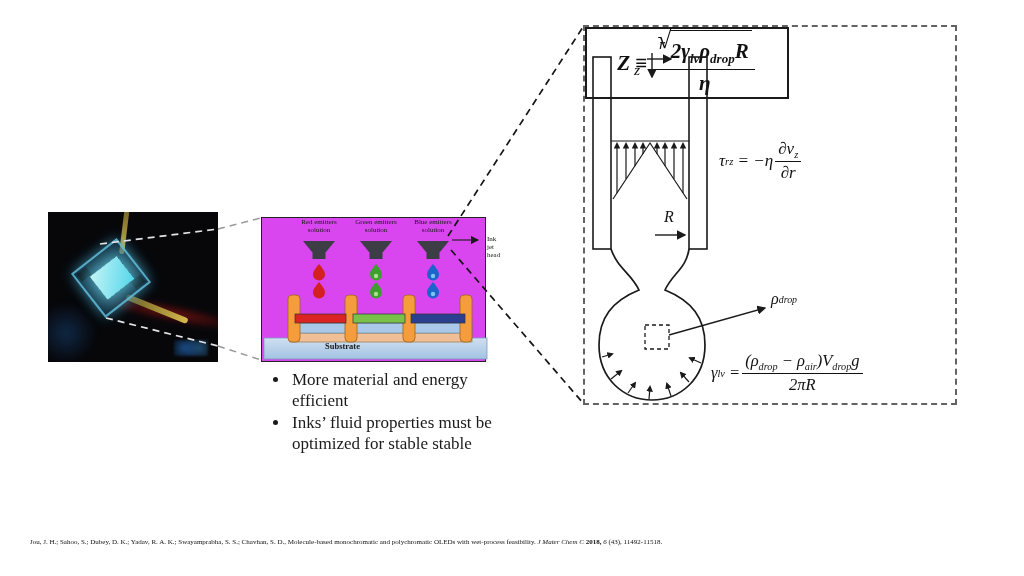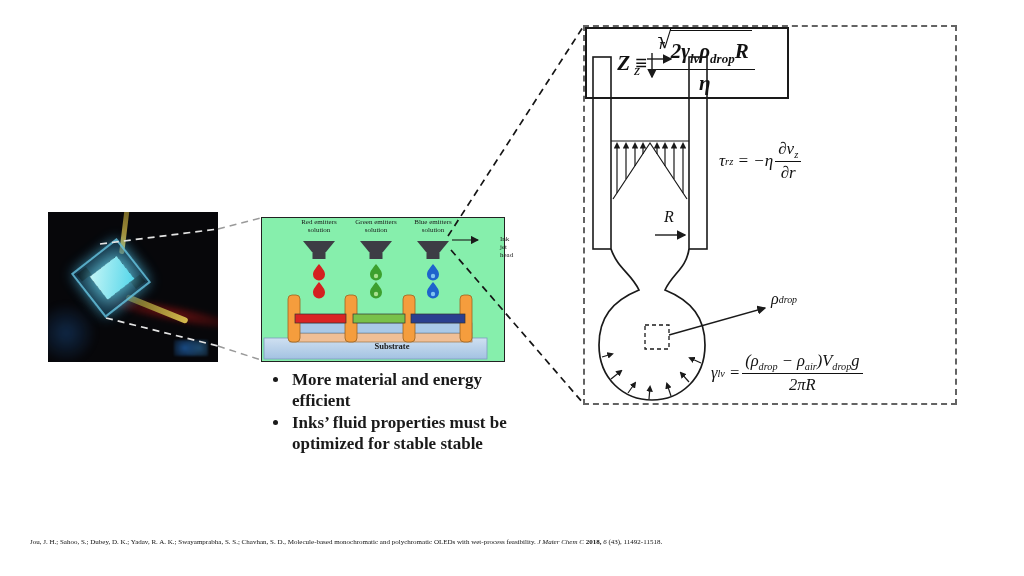--- a/index.html
+++ b/index.html
@@ -25,29 +25,29 @@
                 background:radial-gradient(ellipse at center, rgba(170,25,22,.6), rgba(120,10,10,.25) 55%, transparent 75%);
                 filter:blur(2px); }
   .blue-smudge { position:absolute; left:-14px; top:92px; width:64px; height:58px;
                  background:radial-gradient(circle, rgba(30,95,170,.38), transparent 70%); filter:blur(3px); }
   .blue-dots { position:absolute; left:126px; top:128px; width:34px; height:16px;
                background:radial-gradient(circle at 30% 50%, rgba(40,130,230,.55), transparent 60%),
                           radial-gradient(circle at 75% 50%, rgba(60,160,240,.45), transparent 60%); filter:blur(1px); }
   .photo-caption { position:absolute; left:48px; top:366px; width:170px; text-align:center; font-size:17.5px; }
 
   
-  .mid-box { position:absolute; left:261px; top:217px; width:244px; height:145px; background:#86efac; border:1px solid #222; }
+  .mid-box { position:absolute; left:261px; top:217px; width:225px; height:145px; background:#d946ef; border:1px solid #222; }
   .mid-box svg { position:absolute; left:0; top:0; }
   .emitter-label { position:absolute; top:1px; width:62px; text-align:center; font-size:7px; line-height:1.12; white-space:pre-line; }
   .el-red { left:26px; } .el-green { left:83px; } .el-blue { left:140px; }
-  .head-label { position:absolute; left:238px; top:17px; font-size:7px; }
-  .substrate-label { position:absolute; left:80px; top:123px; width:100px; text-align:center; font-size:8.5px; font-weight:bold; }
+  .head-label { position:absolute; left:225px; top:17px; font-size:7px; }
+  .substrate-label { position:absolute; left:63px; top:123px; width:100px; font-size:8.5px; font-weight:bold; }
 
   .mid-text { position:absolute; left:263px; top:368px; width:252px; font-size:17px; line-height:1.25; }
-  .mid-text ul { margin:1px 0 8px 0; padding-left:27px;font-weight:bold; }
+  .mid-text ul { margin:1px 0 8px 0; padding-left:27px; }
   .mid-text li { padding-left:2px; }
 
   
   .right-box { position:absolute; left:583px; top:25px; width:374px; height:380px; border:2px dashed #636363; }
   .right-box svg { position:absolute; left:0; top:0; }
   .lbl { position:absolute; font-style:italic; font-size:15.5px; color:#111; }
   .axis-r { left:74px; top:8px; }
   .axis-z { left:49px; top:34px; }
   .radius-lbl { left:79px; top:181px; font-size:16px; }
 

